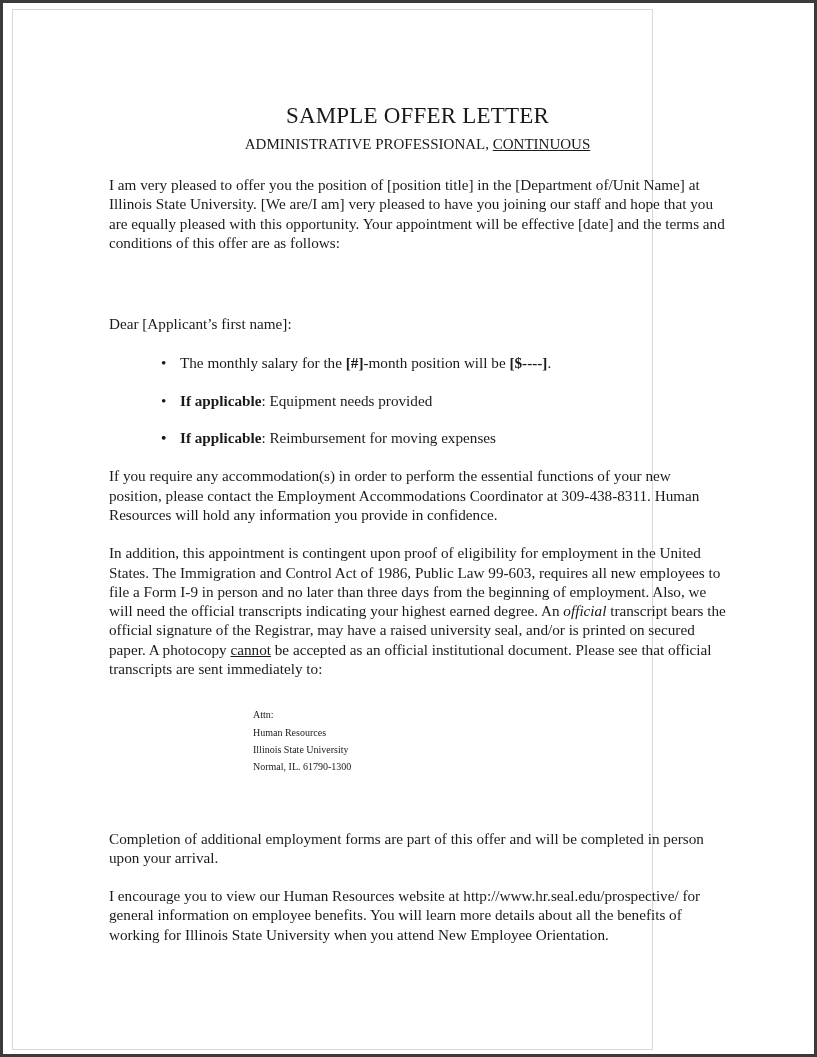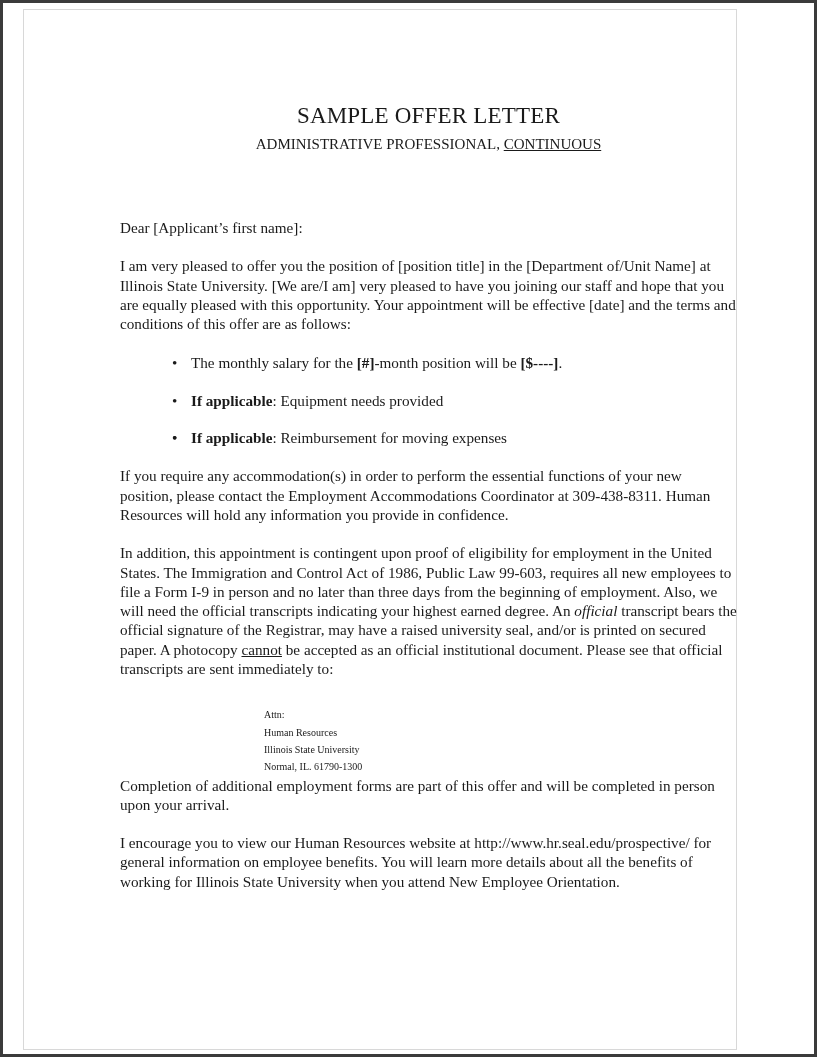--- a/index.html
+++ b/index.html
@@ -17,23 +17,23 @@
     position: relative;
     box-sizing: border-box;
     width: 817px;
     height: 1057px;
     background: #ffffff;
     border: 3px solid #3b3b3b;
     overflow: hidden;
   }
   .sheet {
     position: absolute;
-    left: 20px;
+    left: 9px;
     top: 6px;
-    width: 714px;
+    width: 641px;
     height: 1041px;
     background: #ffffff;
     border: 1px solid #d8d8d8;
     box-sizing: border-box;
   }
   .content {
     position: absolute;
     left: 96px;
     top: 0;
     width: 617px;
@@ -101,39 +101,39 @@
 
   
   .address {
     margin-top: 28px;
     padding-left: 144px;
     font-size: 10px;
     line-height: 17.3px;
   }
   .address div { white-space: nowrap; }
 
-  .after-address { }
+  .after-address { margin-top: 53px; }
 </style>
 </head>
 <body>
 
 <div class="page">
   <div class="sheet">
     <div class="content">
 
       <div class="title-block">
         <div class="doc-title">SAMPLE OFFER LETTER</div>
         <div class="doc-subtitle">
           <span>ADMINISTRATIVE PROFESSIONAL, </span><span class="u">CONTINUOUS</span>
         </div>
       </div>
 
+      <div class="body-text para">I am very pleased to offer you the position of [position title] in the [Department of/Unit Name] at Illinois State University.  [We are/I am] very pleased to have you joining our staff and hope that you are equally pleased with this opportunity.  Your appointment will be effective [date] and the terms and conditions of this offer are as follows:</div>
+
       <div class="body-text salutation">Dear [Applicant’s first name]:</div>
-
-      <div class="body-text para">I am very pleased to offer you the position of [position title] in the [Department of/Unit Name] at Illinois State University.  [We are/I am] very pleased to have you joining our staff and hope that you are equally pleased with this opportunity.  Your appointment will be effective [date] and the terms and conditions of this offer are as follows:</div>
 
       <ul class="bullets">
 
         <li>
           <span class="dot">•</span>
           <span><span>The monthly salary for the </span><b>[#]</b><span>-month position will be </span><b>[$----]</b><span>.</span></span>
         </li>
 
         <li>
           <span class="dot">•</span>

